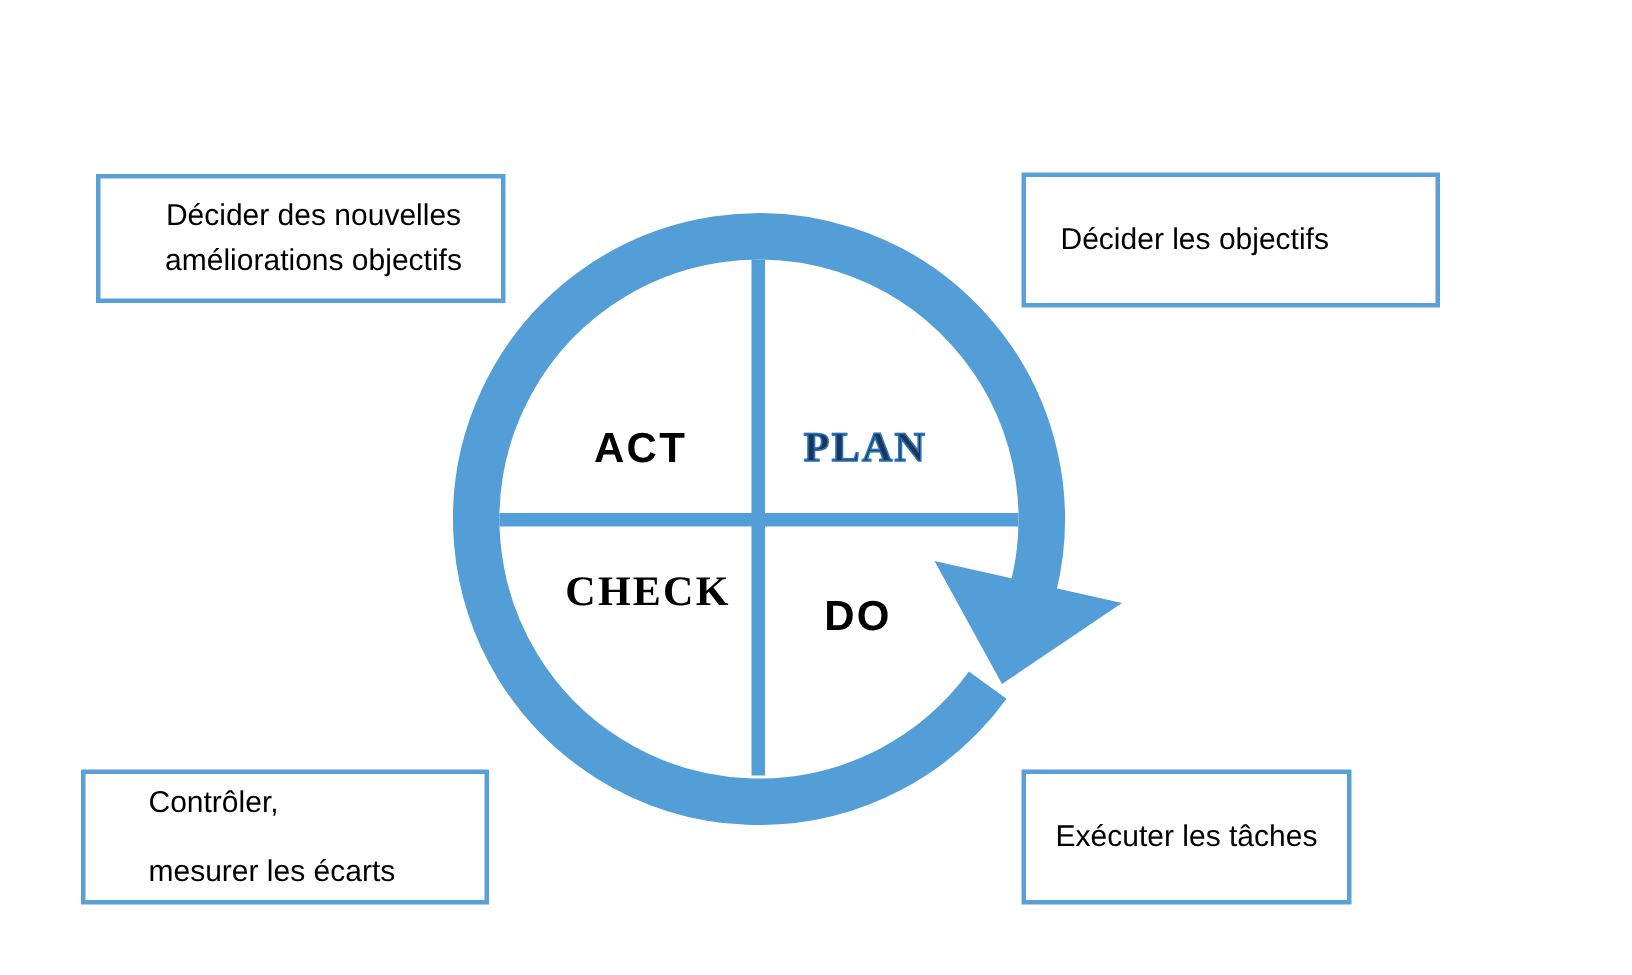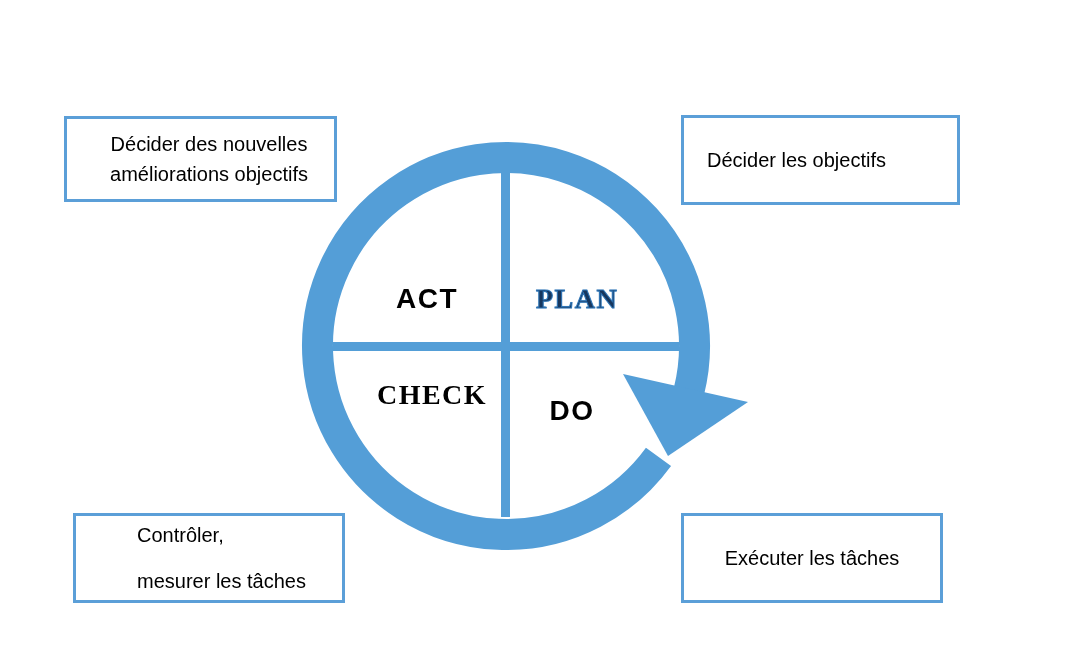--- a/index.html
+++ b/index.html
@@ -42,22 +42,22 @@
     display: flex;
     flex-direction: column;
     justify-content: center;
     font-size: 20px;
     line-height: 30px;
     color: #000000;
   }
   .callout span { display: block; white-space: nowrap; }
   .box-tl { left: 64px;  top: 116px; width: 273px; height: 86px; padding-left: 17px; text-align: center; }
   .box-tr { left: 681px; top: 115px; width: 279px; height: 90px; padding-left: 23px; }
-  .box-bl { left: 73px;  top: 513px; width: 272px; height: 90px; padding-left: 61px; gap: 16px; }
-  .box-br { left: 681px; top: 513px; width: 262px; height: 90px; text-align: center; }
+  .box-bl { left: 54px;  top: 513px; width: 272px; height: 90px; padding-left: 42px; gap: 16px; }
+  .box-br { left: 681px; top: 513px; width: 220px; height: 90px; text-align: center; }
 </style>
 </head>
 <body>
 
 <div class="stage">
 
   <svg class="cycle-svg" width="1088" height="650" viewBox="0 0 1088 650">
 
     <path d="M 658.5 456.8 A 188.5 188.5 0 1 1 688.9 391.6" fill="none" stroke="#549ED7" stroke-width="31" stroke-linecap="butt"></path>
 
@@ -76,20 +76,20 @@
     <span>Décider des nouvelles</span>
     <span>améliorations objectifs</span>
   </div>
 
   <div class="callout box-tr">
     <span>Décider les objectifs</span>
   </div>
 
   <div class="callout box-bl">
     <span>Contrôler,</span>
-    <span>mesurer les tâches</span>
+    <span>mesurer les écarts</span>
   </div>
 
   <div class="callout box-br">
     <span>Exécuter les tâches</span>
   </div>
 
 </div>
 
 </body></html>

